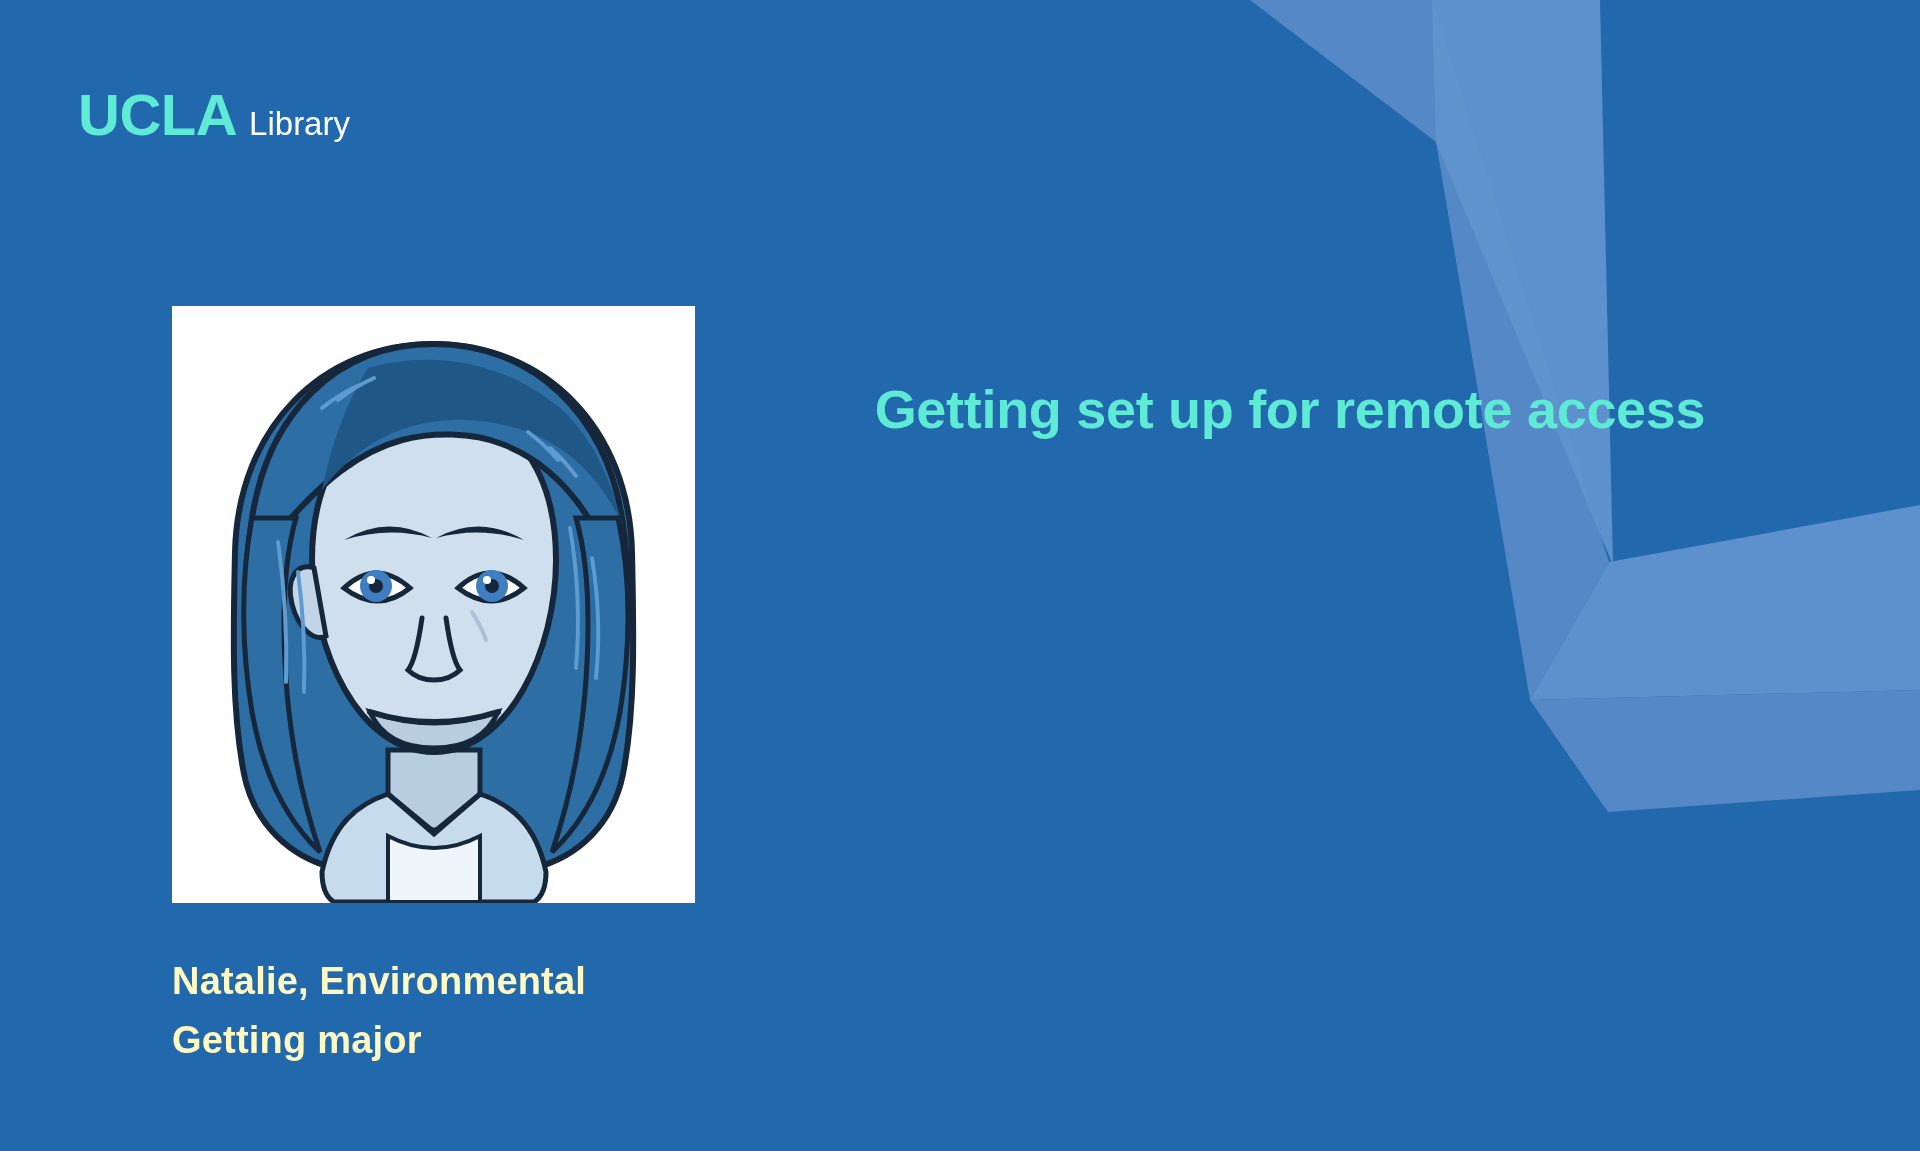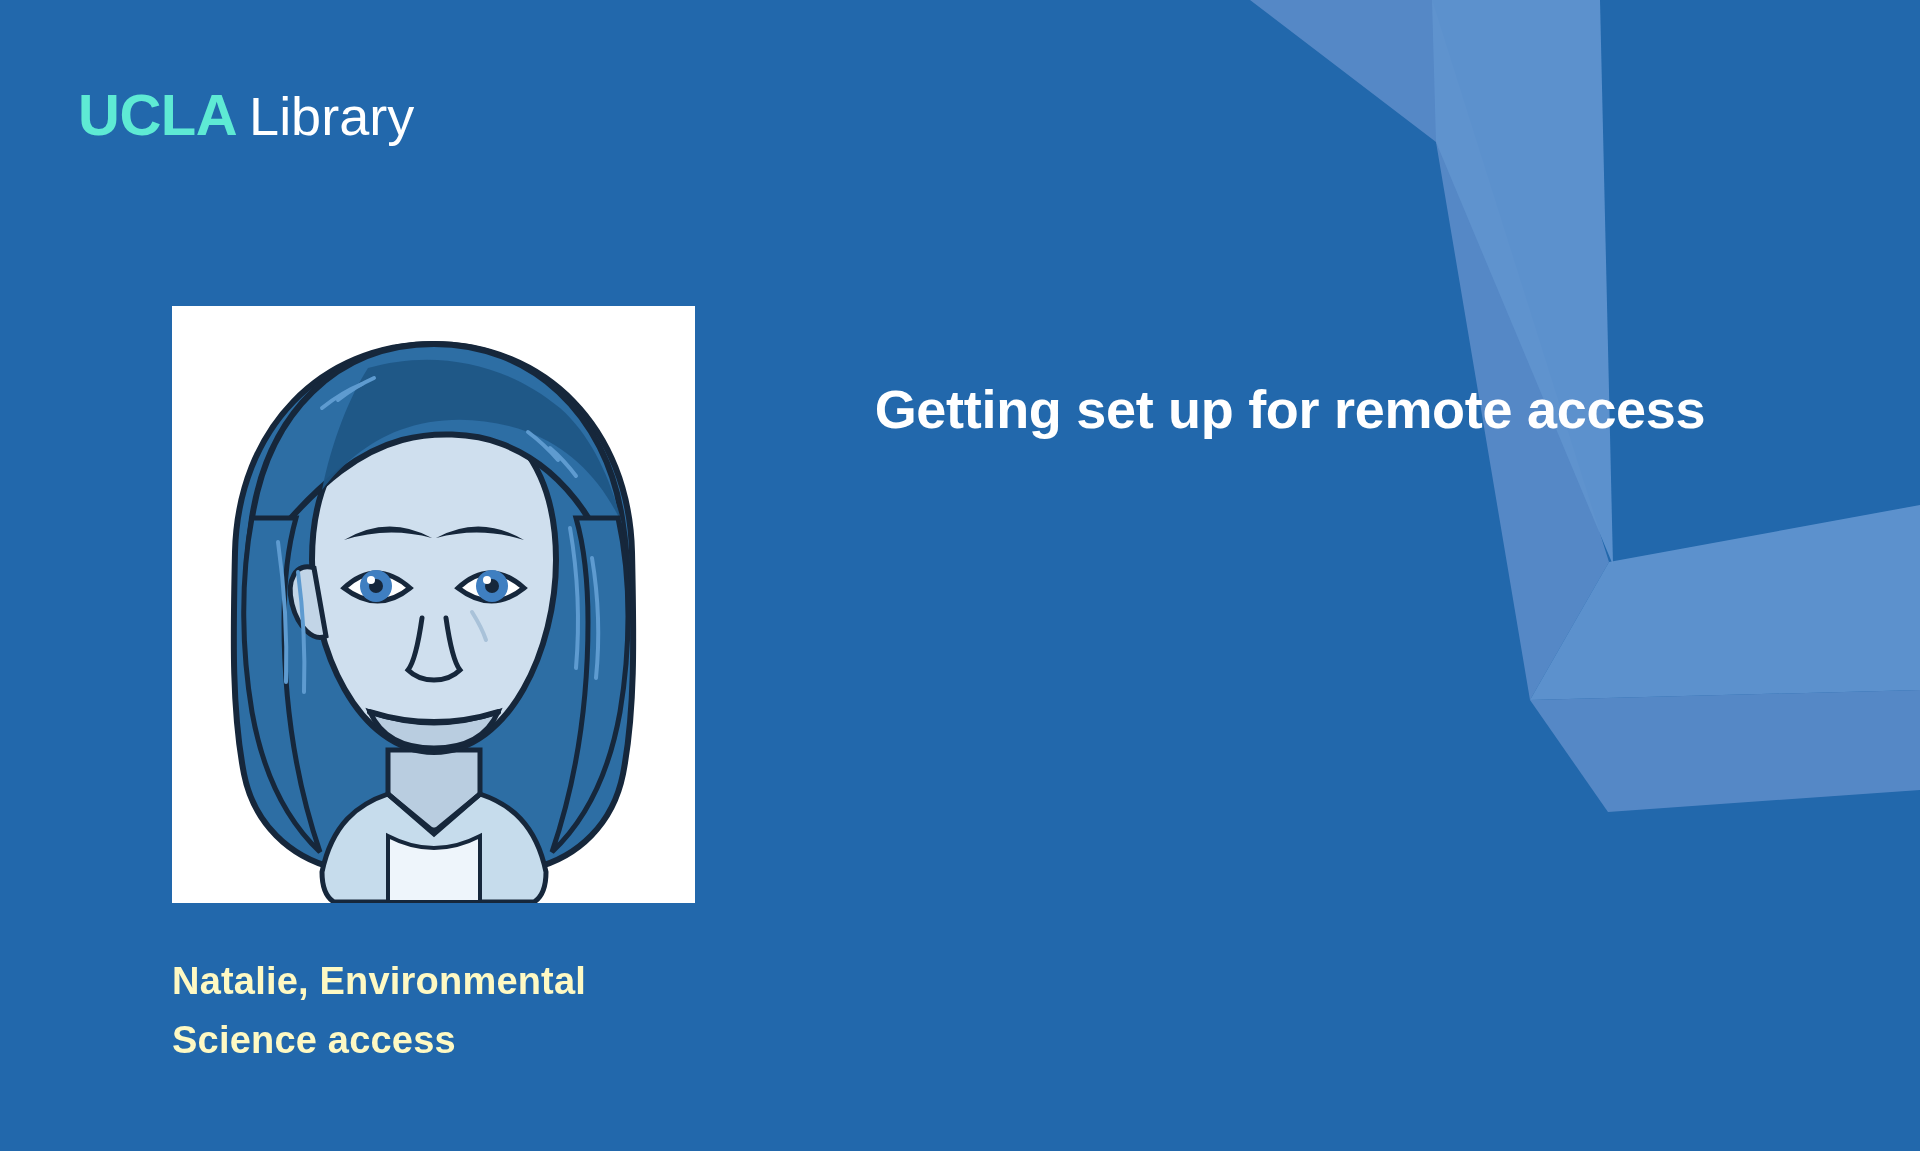--- a/index.html
+++ b/index.html
@@ -32,21 +32,21 @@
     white-space: nowrap;
     line-height: 1;
   }
   #logo .ucla {
     font-size: 58px;
     font-weight: bold;
     color: #5eead4;
     letter-spacing: -0.5px;
   }
   #logo .library {
-    font-size: 54px;
+    font-size: 33px;
     font-weight: normal;
     color: #ffffff;
     letter-spacing: 0px;
     margin-left: 12px;
   }
 
   
   #avatar-card {
     position: absolute;
     left: 172px;
@@ -76,21 +76,21 @@
     letter-spacing: 0.2px;
   }
   #caption .cap-line { display: block; }
 
   
   #headline {
     position: absolute;
     left: 760px;
     top: 378px;
     width: 1060px;
-    color: #ffffff;
+    color: #5eead4;
     font-size: 54px;
     font-weight: bold;
     letter-spacing: -0.3px;
     line-height: 1.15;
     text-align: center;
   }
 </style>
 </head>
 <body>
 
@@ -206,18 +206,18 @@
         <path d="M198 400 q64 22 128 0 q-16 36 -64 36 q-48 0 -64 -36 Z" fill="#b9cde0" stroke="#16273b" stroke-width="5"></path>
         <path d="M198 400 q64 20 128 0" fill="none" stroke="#16273b" stroke-width="6" stroke-linecap="round"></path>
 
         <path d="M300 300 q10 16 14 28" fill="none" stroke="#a9c2d9" stroke-width="4" stroke-linecap="round"></path>
       </g>
     </svg>
   </div>
 
   <div id="caption">
     <span class="cap-line">Natalie, Environmental</span>
-    <span class="cap-line">Science access</span>
+    <span class="cap-line">Getting major</span>
   </div>
 
   <div id="headline">Getting set up for remote access</div>
 
 </div>
 
 </body></html>

